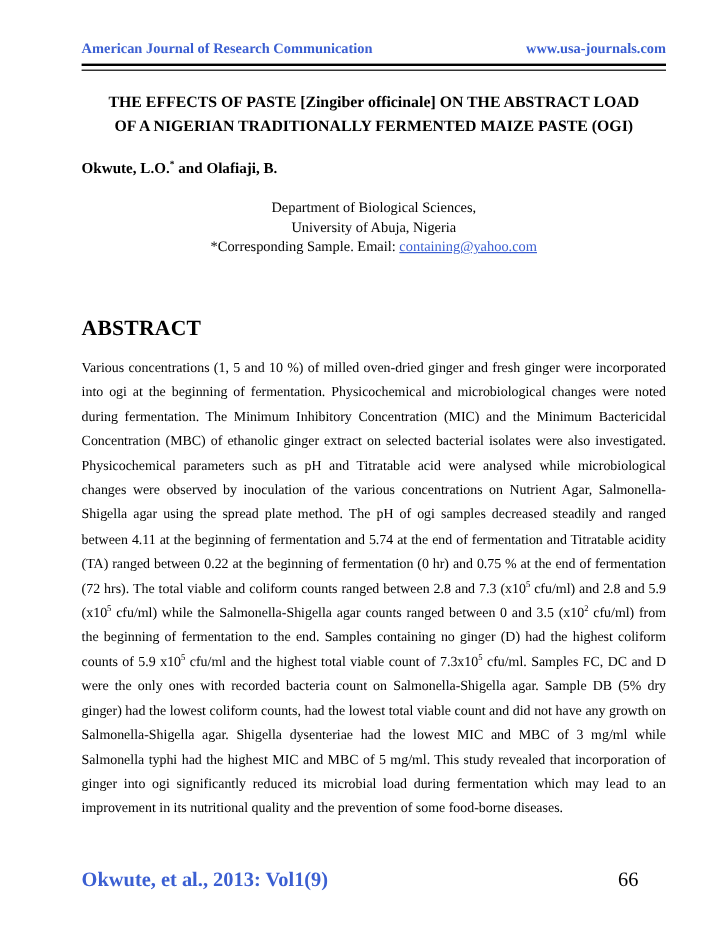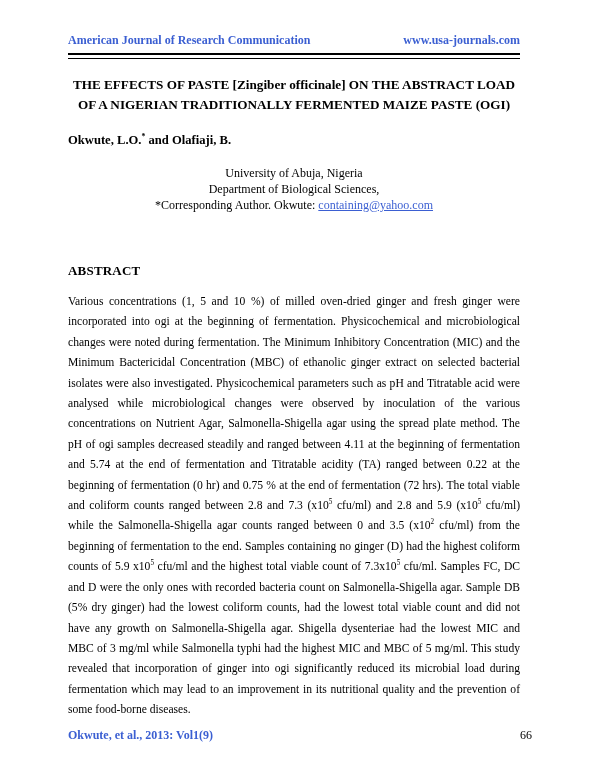--- a/index.html
+++ b/index.html
@@ -8,21 +8,21 @@
     height: 776px;
     background: #ffffff;
     color: #000000;
     font-family: "Liberation Serif", "DejaVu Serif", serif;
     position: relative;
     overflow: hidden;
   }
   .page {
     box-sizing: border-box;
     height: 100%;
-    padding: 33px 80px 0 68px;
+    padding: 33px 45px 0 68px;
     position: relative;
   }
   .header-row {
     display: flex;
     justify-content: space-between;
     align-items: baseline;
     font-size: 12px;
     font-weight: bold;
     color: var(--accent-blue, #3b5fd2);
   }
@@ -51,21 +51,21 @@
     font-size: 12px;
     line-height: 16px;
   }
   .email-link {
     color: var(--accent-blue, #3b5fd2);
     text-decoration: underline;
     cursor: pointer;
   }
   .abstract-heading {
     margin: 50px 0 0 0;
-    font-size: 13px;
+    font-size: 18px;
     font-weight: bold;
     letter-spacing: 0.2px;
   }
   .abstract-body {
     margin: 13px 0 0 0;
     font-size: 11.6px;
     line-height: 20.4px;
     text-align: justify;
   }
   sup {
@@ -74,21 +74,21 @@
     vertical-align: super;
   }
   .seg-i { }
   .footer {
     position: absolute;
     left: 68px;
     right: 68px;
     bottom: 33px;
     display: flex;
     align-items: flex-end;
-    font-size: 12px;
+    font-size: 17px;
   }
   .footer-left  { flex: 1; text-align: left;  font-weight: bold; color: var(--accent-blue, #3b5fd2); }
   .footer-center{ flex: 0 0 auto; color: #000000; font-weight: normal; }
   .footer-right { flex: 1; text-align: right; font-weight: bold; color: var(--accent-blue, #3b5fd2); cursor: pointer; }
 </style>
 </head>
 <body>
 
 <div class="page">
 
@@ -97,24 +97,24 @@
     <span>www.usa-journals.com</span>
   </div>
 
   <div class="double-rule"></div>
 
   <h1 class="title"><span>THE EFFECTS OF PASTE [</span><span class="seg-i">Zingiber officinale</span><span>] ON THE ABSTRACT LOAD</span><br><span>OF A NIGERIAN TRADITIONALLY FERMENTED MAIZE PASTE (OGI)</span></h1>
 
   <div class="authors"><span>Okwute, L.O.</span><sup>*</sup><span> and Olafiaji, B.</span></div>
 
   <div class="affiliation">
+    <div>Department of Biological Sciences,</div>
     <div>University of Abuja, Nigeria</div>
-    <div>Department of Biological Sciences,</div>
     <div>
-      <span>*Corresponding Author. Okwute: </span><a class="email-link">containing@yahoo.com</a>
+      <span>*Corresponding Sample. Email: </span><a class="email-link">containing@yahoo.com</a>
     </div>
   </div>
 
   <h2 class="abstract-heading">ABSTRACT</h2>
 
   <p class="abstract-body"><span>Various concentrations (1, 5 and 10 %) of milled oven-dried ginger and fresh ginger were incorporated into ogi at the beginning of fermentation. Physicochemical and microbiological changes were noted during fermentation. The Minimum Inhibitory Concentration (MIC) and the Minimum Bactericidal Concentration (MBC) of ethanolic ginger extract on selected bacterial isolates were also investigated. Physicochemical parameters such as pH and Titratable acid were analysed while microbiological changes were observed by inoculation of the various concentrations on Nutrient Agar, Salmonella-Shigella agar using the spread plate method.  The pH of ogi samples decreased steadily and ranged between 4.11 at the beginning of fermentation and 5.74 at the end of fermentation and Titratable acidity (TA) ranged between 0.22 at the beginning of fermentation (0 hr) and 0.75 % at the end of fermentation (72 hrs). The total viable and coliform counts ranged between 2.8 and 7.3 (x10</span><sup>5</sup><span> cfu/ml) and 2.8 and 5.9 (x10</span><sup>5</sup><span> cfu/ml) while the Salmonella-Shigella agar counts ranged between 0 and 3.5 (x10</span><sup>2</sup><span> cfu/ml) from the beginning of fermentation to the end. Samples containing no ginger (D) had the highest coliform counts of 5.9 x10</span><sup>5</sup><span> cfu/ml and the highest total viable count of 7.3x10</span><sup>5</sup><span> cfu/ml. Samples FC, DC and D were the only ones with recorded bacteria count on Salmonella-Shigella agar. Sample DB (5% dry ginger) had the lowest coliform counts, had the lowest total viable count and did not have any growth on Salmonella-Shigella agar. </span><span class="seg-i">Shigella dysenteriae</span><span> had the lowest MIC and MBC of 3 mg/ml while </span><span class="seg-i">Salmonella typhi</span><span> had the highest MIC and MBC of 5 mg/ml. This study revealed that incorporation of ginger into ogi significantly reduced its microbial load during fermentation which may lead to an improvement in its nutritional quality and the prevention of some food-borne diseases.</span></p>
 
   <div class="footer">
     <span class="footer-left"><span>Okwute, </span><span class="seg-i">et al</span><span>., 2013: Vol1(9)</span></span>
     <span class="footer-center">66</span>

